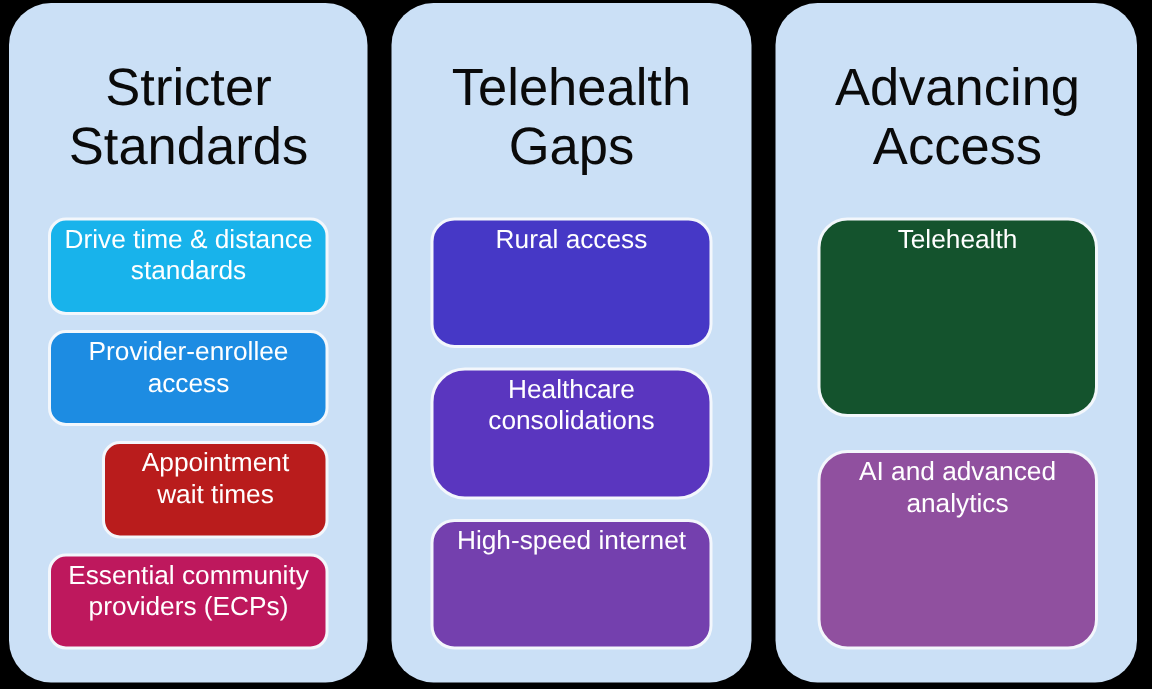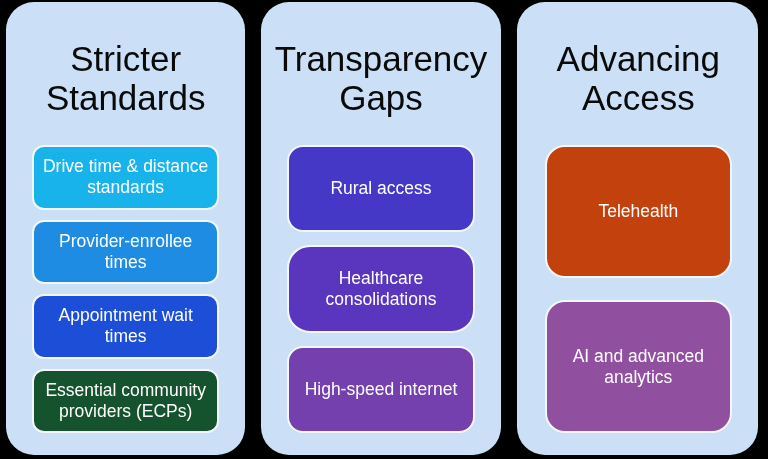--- a/index.html
+++ b/index.html
@@ -45,21 +45,21 @@
     flex-direction: column;
     padding-bottom: 22px;
   }
   .col-0 .boxes { gap: 10px; }
   .col-1 .boxes { gap: 13px; }
   .col-2 .boxes { gap: 22px; }
   .box {
     flex: 1;
     box-sizing: border-box;
     display: flex;
-    align-items: center;
+    align-items: flex-start;
     justify-content: center;
     text-align: center;
     color: #ffffff;
     font-size: 17.5px;
     line-height: 1.2;
     border: 2px solid #f3f7fc;
     padding: 2px 8px;
     min-height: 0;
   }
   .col-0 .box { border-radius: 12px; }
@@ -71,50 +71,50 @@
 
 <div class="board">
 
   <div class="column col-0" style="background: rgb(203, 224, 246);">
     <div class="column-title">Stricter Standards</div>
     <div class="boxes">
       <div class="box" style="background: rgb(24, 179, 235);">
         <span>Drive time &amp; distance standards</span>
       </div>
       <div class="box" style="background: rgb(29, 140, 226);">
-        <span>Provider-enrollee times</span>
+        <span>Provider-enrollee access</span>
       </div>
-      <div class="box" style="background: #1d4ed8;">
+      <div class="box" style="background: #b91c1c; margin-left: 36px;">
         <span>Appointment wait times</span>
       </div>
-      <div class="box" style="background: #14532d;">
+      <div class="box" style="background: #be185d;">
         <span>Essential community providers (ECPs)</span>
       </div>
     </div>
   </div>
 
   <div class="column col-1" style="background: rgb(203, 224, 246);">
-    <div class="column-title">Transparency Gaps</div>
+    <div class="column-title">Telehealth Gaps</div>
     <div class="boxes">
       <div class="box" style="background: rgb(70, 56, 198);">
         <span>Rural access</span>
       </div>
       <div class="box" style="background: rgb(90, 54, 191); border-radius: 23px;">
         <span>Healthcare consolidations</span>
       </div>
       <div class="box" style="background: rgb(116, 64, 174);">
         <span>High-speed internet</span>
       </div>
     </div>
   </div>
 
   <div class="column col-2" style="background: rgb(203, 224, 246); padding-left: 28px;">
     <div class="column-title">Advancing Access</div>
     <div class="boxes">
-      <div class="box" style="background: #c2410c;">
+      <div class="box" style="background: #14532d;">
         <span>Telehealth</span>
       </div>
       <div class="box" style="background: rgb(144, 80, 159);">
         <span>AI and advanced analytics</span>
       </div>
     </div>
   </div>
 
 </div>
 

